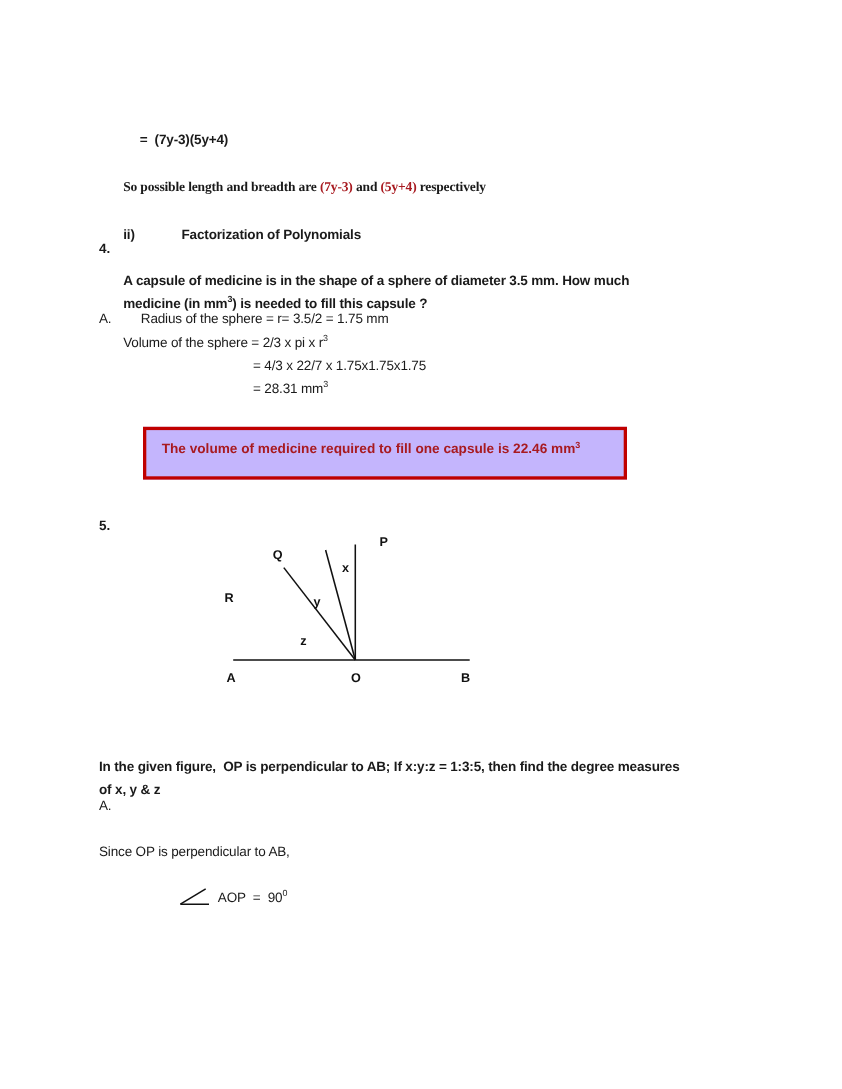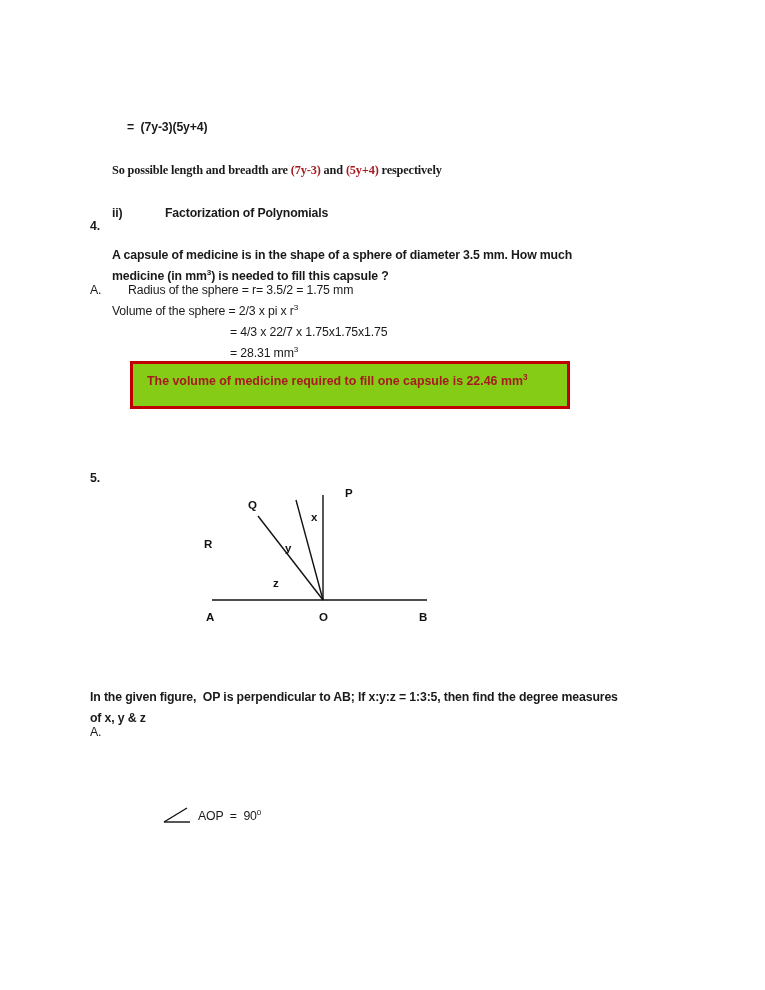--- a/index.html
+++ b/index.html
@@ -42,26 +42,26 @@
   .qnum {
     position: absolute;
     font-weight: bold;
     font-size: 12.3px;
   }
 
   
   .answer-box {
     position: absolute;
     left: 130px;
-    top: 361px;
+    top: 388px;
     width: 440px;
     height: 48px;
     border: 3px solid #c00000;
     box-sizing: border-box;
-    background: #84cc16;
+    background: #c4b5fd;
   }
   .answer-box .answer-text {
     position: absolute;
     left: 14px;
     top: 10px;
     font-size: 12.4px;
     font-weight: bold;
     color: #a81a20;
     white-space: pre;
   }
@@ -152,20 +152,21 @@
     <div class="fig-label" style="left:26px; top:133px;">A</div>
     <div class="fig-label" style="left:139px; top:133px;">O</div>
     <div class="fig-label" style="left:239px; top:133px;">B</div>
   </div>
 
   <div class="line bold" style="left:90px; top:661px;">In the given figure,  OP is perpendicular to AB; If x:y:z = 1:3:5, then find the degree measures</div>
   <div class="line bold" style="left:90px; top:682px;">of x, y &amp; z</div>
 
   <div class="line" style="left:90px; top:724px;">A.</div>
 
+  <div class="line" style="left:90px; top:766px;">Since OP is perpendicular to AB,</div>
 
   <div class="angle-glyph">
     <svg viewBox="0 0 30 18">
       <line x1="1" y1="16" x2="27" y2="16" stroke="#111111" stroke-width="1.4"></line>
       <line x1="1" y1="16" x2="24" y2="2" stroke="#111111" stroke-width="1.4"></line>
     </svg>
   </div>
 
   <div class="line" style="left:198px; top:808px;"><span>AOP  =  90</span><sup>0</sup></div>
 

